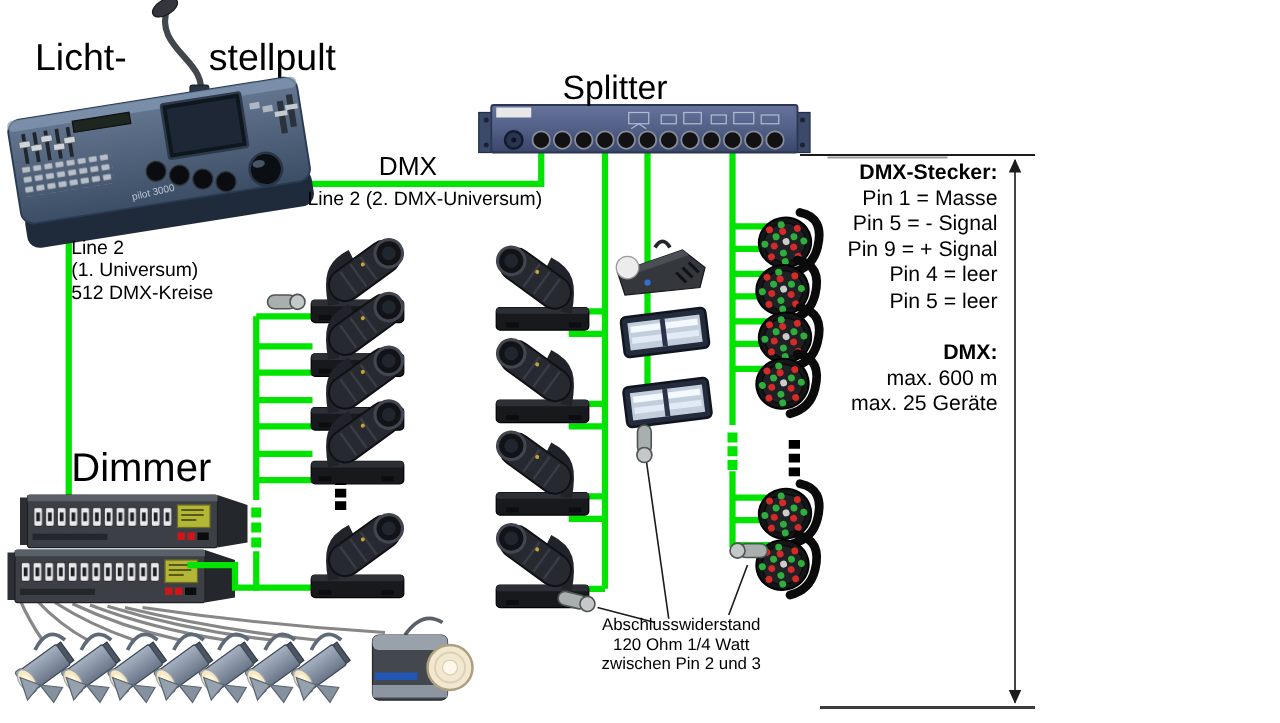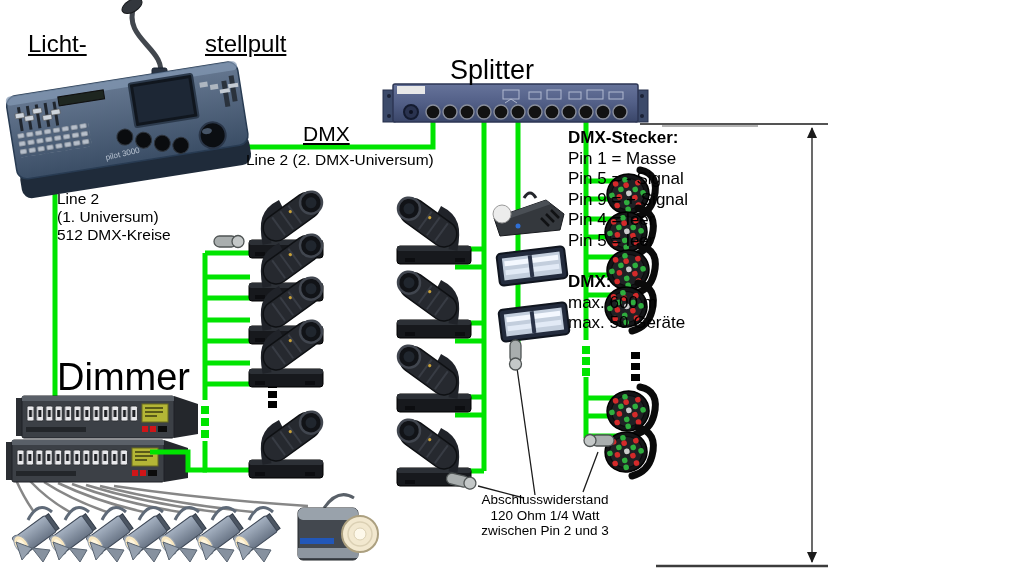--- a/index.html
+++ b/index.html
@@ -1,24 +1,24 @@
 <!DOCTYPE html>
 <html><head>
 <meta charset="utf-8">
 <style>
   html,body{margin:0;padding:0;background:#fff;}
   #stage{position:relative;width:1024px;height:578px;background:#fff;overflow:hidden;
          font-family:"Liberation Sans",sans-serif;color:#000;}
   .abs{position:absolute;}
-  .title{font-size:24px;text-decoration:underline;}
-  .big{font-size:38px;}
+  .title{font-size:30px;}
+  .big{font-size:32px;}
   .splitter-label{font-size:27px;}
   .dmx-label{font-size:21px;}
   .small{font-size:15.5px;line-height:18px;}
-  .rightpanel{width:230px;font-size:17px;line-height:20.5px;}
+  .rightpanel{width:230px;text-align:right;font-size:17px;line-height:20.5px;}
   .rightpanel .grp{margin-bottom:21px;}
   .rightpanel .hd{font-weight:bold;}
   .termnote{width:210px;text-align:center;font-size:13.5px;line-height:15.5px;}
   svg{position:absolute;left:0;top:0;}
 </style>
 </head>
 <body>
 
 <div id="stage">
 
@@ -321,25 +321,25 @@
   </g>
 
   <path d="M150,452 H188 V470 H207" stroke="#00e400" stroke-width="5" fill="none"></path>
   <use href="#terminator" x="214" y="236"></use>
   <use href="#terminator" transform="translate(448,472) rotate(14)"></use>
   <use href="#terminator" transform="translate(521,340) rotate(90)"></use>
   <use href="#terminator" transform="translate(614,446) rotate(180)"></use>
 </svg>
 
   <div class="abs title" style="left:28px;top:30px;">Licht-</div>
-  <div class="abs title" style="left:167px;top:30px;margin-left:38px;">stellpult</div>
+  <div class="abs title" style="left:167px;top:30px;">stellpult</div>
 
   <div class="abs splitter-label" style="left:450px;top:55px;">Splitter</div>
 
-  <div class="abs dmx-label" style="left:303px;top:122px;text-decoration:underline;">DMX</div>
+  <div class="abs dmx-label" style="left:303px;top:122px;">DMX</div>
   <div class="abs small" style="left:246px;top:151px;">Line 2 (2. DMX-Universum)</div>
 
   <div class="abs small" style="left:57px;top:190px;">
     <div>Line 2</div>
     <div>(1. Universum)</div>
     <div>512 DMX-Kreise</div>
   </div>
 
   <div class="abs big" style="left:57px;top:356px;">Dimmer</div>
 
@@ -348,21 +348,21 @@
       <div class="hd">DMX-Stecker:</div>
       <div>Pin 1 = Masse</div>
       <div>Pin 5 = - Signal</div>
       <div>Pin 9 = + Signal</div>
       <div>Pin 4 = leer</div>
       <div>Pin 5 = leer</div>
     </div>
     <div class="grp">
       <div class="hd">DMX:</div>
       <div>max. 600 m</div>
-      <div>max. 50 Geräte</div>
+      <div>max. 25 Geräte</div>
     </div>
   </div>
 
   <div class="abs termnote" style="left:440px;top:492px;">
     <div>Abschlusswiderstand</div>
     <div>120 Ohm 1/4 Watt</div>
     <div>zwischen Pin 2 und 3</div>
   </div>
 
 </div>

